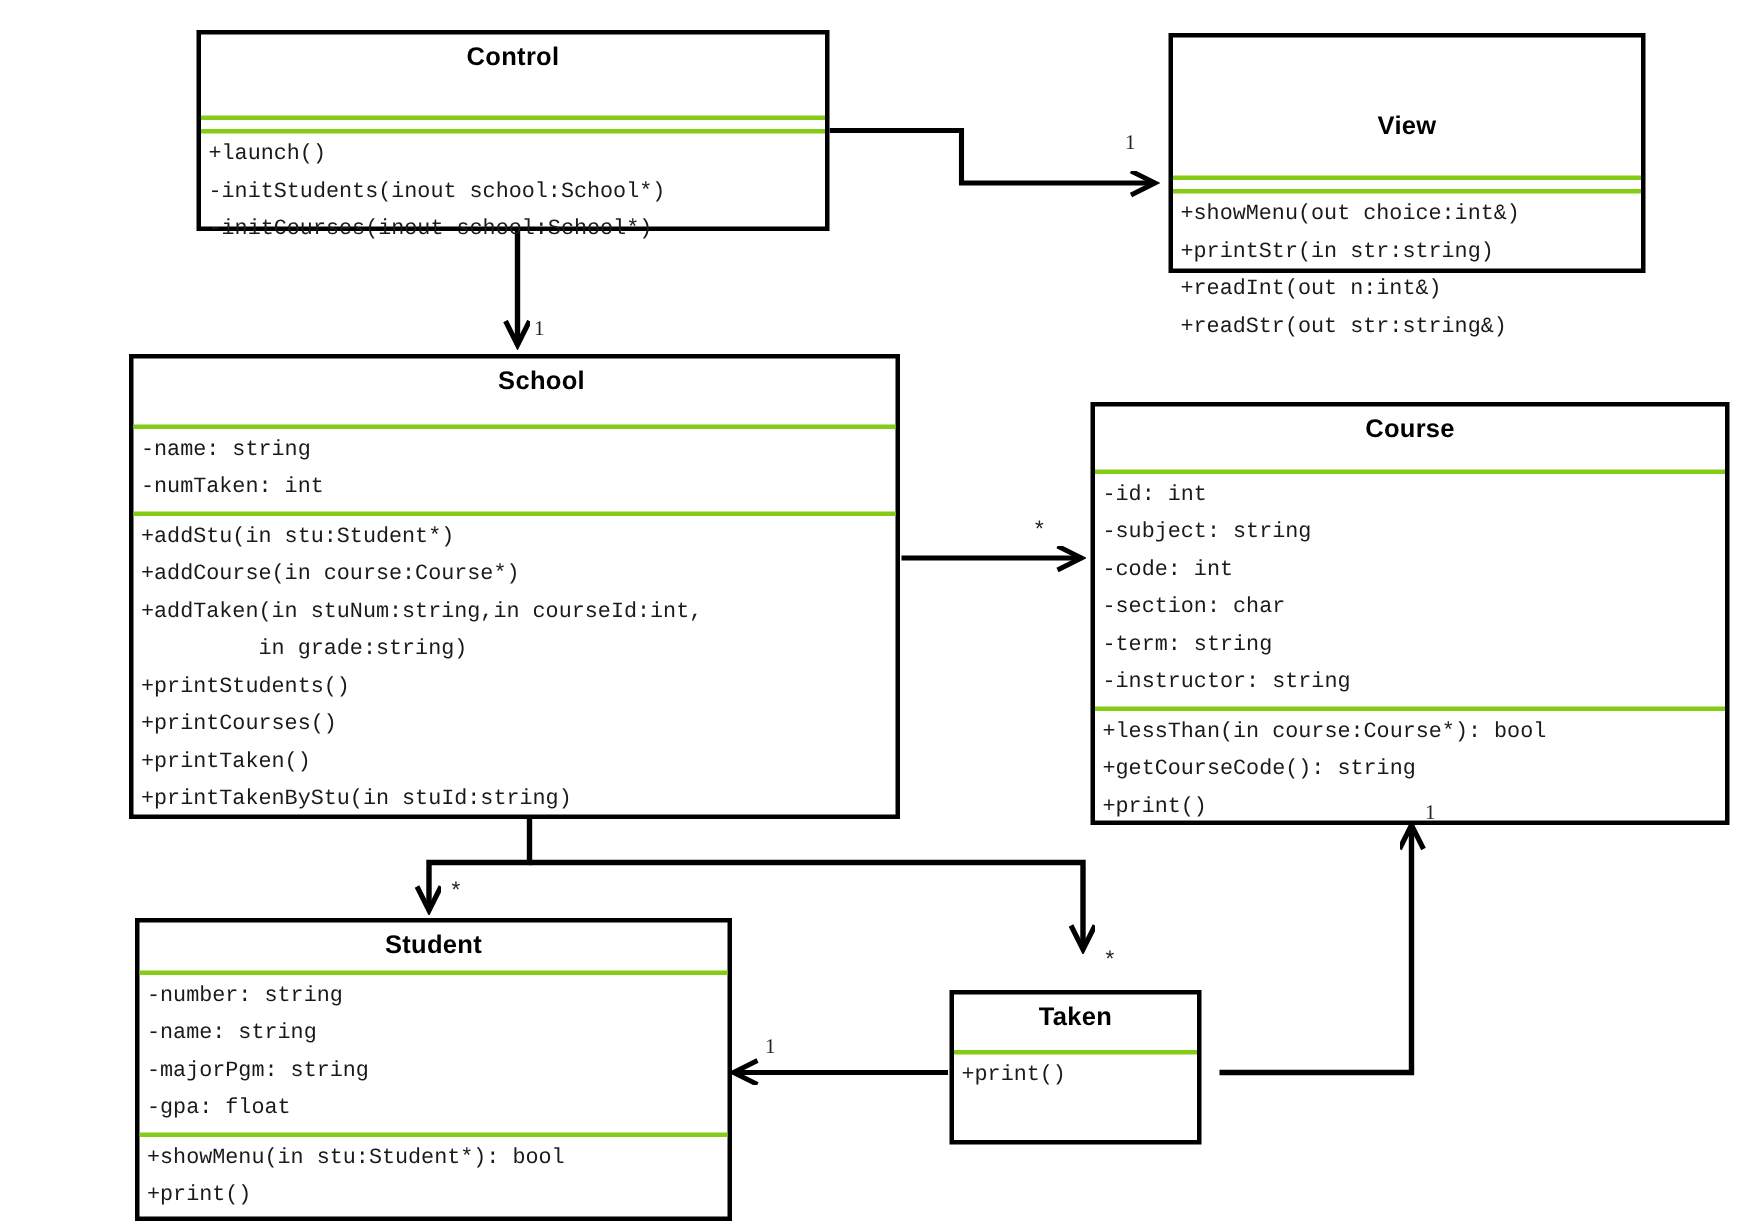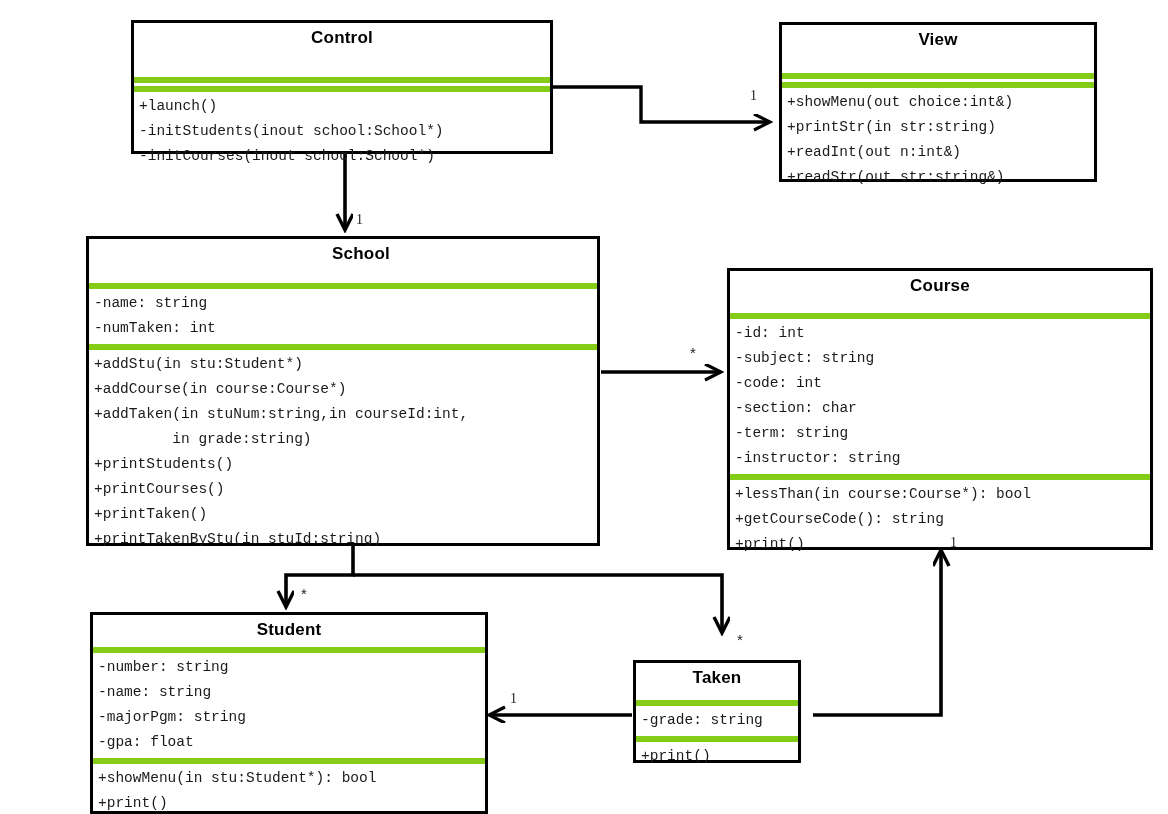--- a/index.html
+++ b/index.html
@@ -34,21 +34,21 @@
     text-align: center;
     font-family: "Liberation Sans", sans-serif;
     font-weight: bold;
     font-size: 17px;
     color: #000000;
     padding-top: 5px;
     letter-spacing: 0.2px;
   }
   .compartment {
     box-sizing: border-box;
-    border-top: 6px solid #84cc16;
+    border-top: 3px solid #84cc16;
     padding: 2px 0 3px 3px;
   }
   .compartment.empty {
     padding: 0;
     height: 9px;
   }
   .member {
     font-family: "Liberation Mono", monospace;
     font-size: 14.5px;
     line-height: 25px;
@@ -127,21 +127,21 @@
     <div class="cls-title" style="height:54px;">Control</div>
     <div class="compartment empty"></div>
     <div class="compartment">
       <div class="member">+launch()</div>
       <div class="member">-initStudents(inout school:School*)</div>
       <div class="member">-initCourses(inout school:School*)</div>
     </div>
   </div>
 
   <div class="umlbox" style="left:779px; top:22px; width:318px; height:160px;">
-    <div class="cls-title" style="height:48px;">View</div>
+    <div class="cls-title" style="height:48px;margin-top:44px;">View</div>
     <div class="compartment empty"></div>
     <div class="compartment">
       <div class="member">+showMenu(out choice:int&amp;)</div>
       <div class="member">+printStr(in str:string)</div>
       <div class="member">+readInt(out n:int&amp;)</div>
       <div class="member">+readStr(out str:string&amp;)</div>
     </div>
   </div>
 
   <div class="umlbox" style="left:86px; top:236px; width:514px; height:310px;">
@@ -189,20 +189,17 @@
     </div>
     <div class="compartment">
       <div class="member">+showMenu(in stu:Student*): bool</div>
       <div class="member">+print()</div>
     </div>
   </div>
 
   <div class="umlbox" style="left:633px; top:660px; width:168px; height:103px;">
     <div class="cls-title" style="height:37px;">Taken</div>
     <div class="compartment">
-      <div class="member">-grade: string</div>
-    </div>
-    <div class="compartment">
       <div class="member">+print()</div>
     </div>
   </div>
 
 </div>
 
 </body></html>

